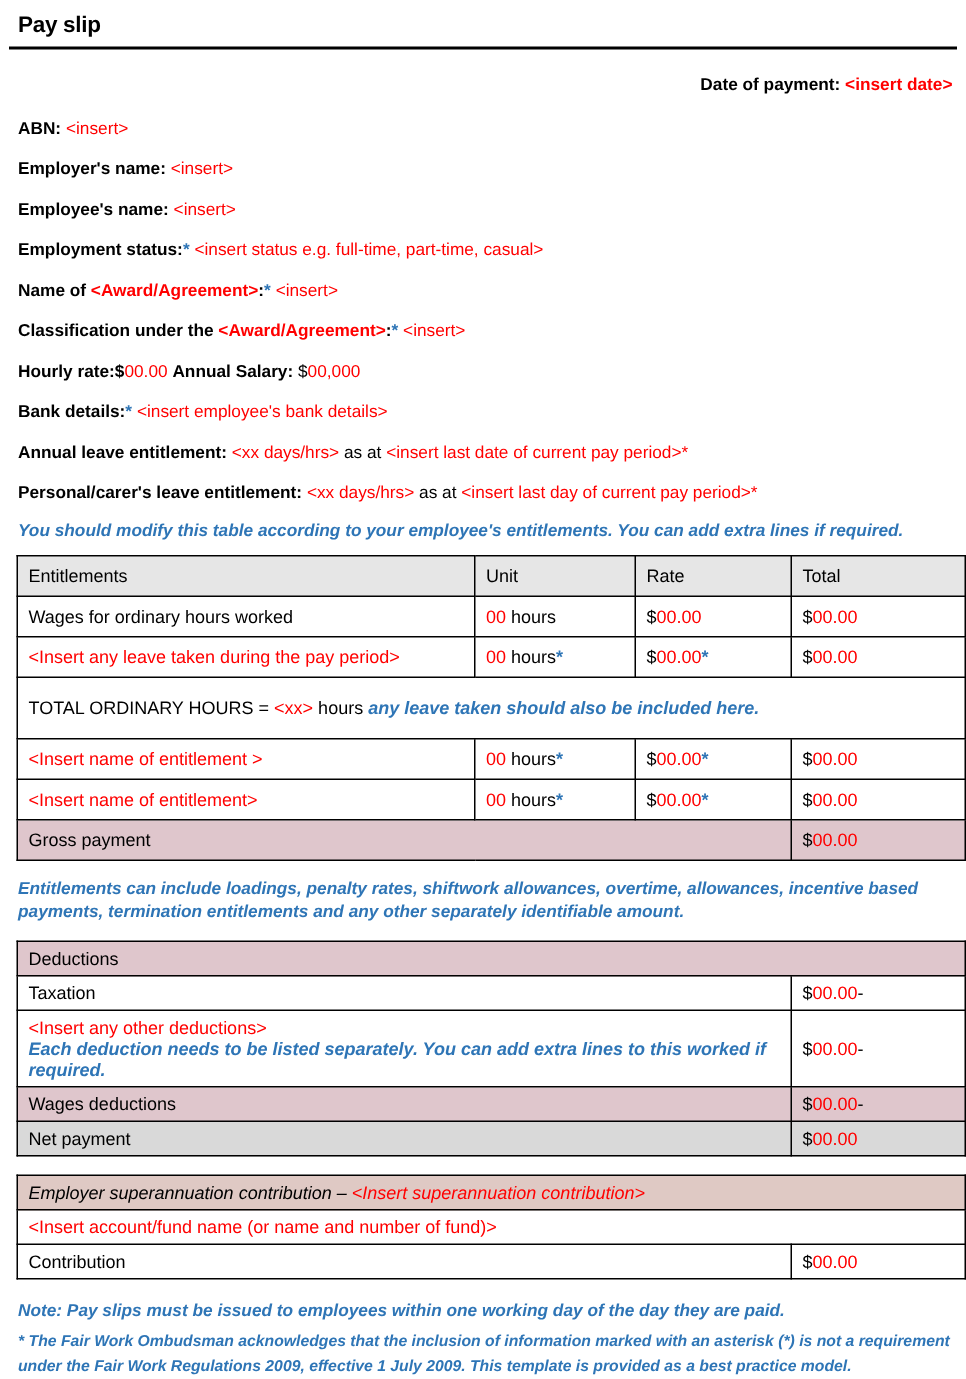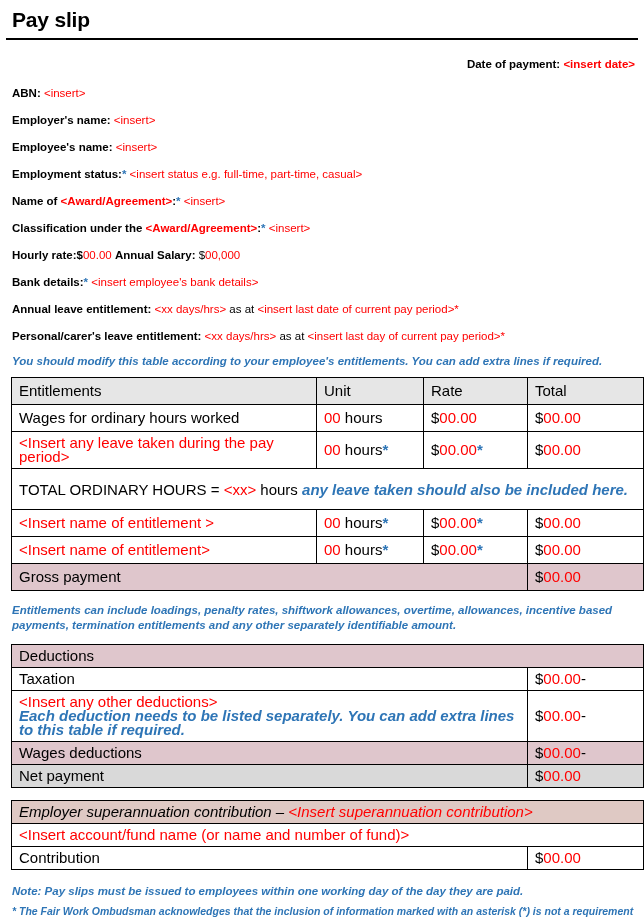--- a/index.html
+++ b/index.html
@@ -18,21 +18,21 @@
   .page {
     position: relative;
     width: 644px;
     height: 919px;
     box-sizing: border-box;
     padding: 0 6px;
   }
 
   
   .doc-title {
-    font-size: 21px;
+    font-size: 15px;
     font-weight: bold;
     letter-spacing: -0.2px;
     padding: 8px 0 6px 6px;
     margin: 0;
   }
   .title-rule {
     border-bottom: 2px solid #000;
     margin: 0 0 16px 0;
   }
 
@@ -73,21 +73,21 @@
   table.grid {
     border-collapse: collapse;
     width: 632px;
     margin: 0 0 0 5px;
     table-layout: fixed;
   }
   table.grid td, table.grid th {
     border: 1px solid #000000;
     padding: 4px 7px;
     vertical-align: middle;
-    font-size: 15px;
+    font-size: 12px;
     font-weight: normal;
     text-align: left;
     line-height: 14px;
     box-sizing: border-box;
   }
   .col-name  { width: 305px; }
   .col-unit  { width: 107px; }
   .col-rate  { width: 104px; }
   .col-total { width: 116px; }
 
@@ -307,21 +307,21 @@
       </tr>
 
       <tr>
         <td>Taxation</td>
         <td class="ralign"><span>$</span><span class="red">00.00</span><span>-</span></td>
       </tr>
 
       <tr>
         <td>
           <span class="stack-line red">&lt;Insert any other deductions&gt;</span>
-          <span class="stack-line blue-note">Each deduction needs to be listed separately. You can add extra lines to this table if required.</span>
+          <span class="stack-line blue-note">Each deduction needs to be listed separately. You can add extra lines to this worked if required.</span>
         </td>
         <td class="ralign"><span>$</span><span class="red">00.00</span><span>-</span></td>
       </tr>
 
       <tr class="totded-row">
         <td>Wages deductions</td>
         <td class="ralign"><span>$</span><span class="red">00.00</span><span>-</span></td>
       </tr>
 
       <tr class="netpay-row">

